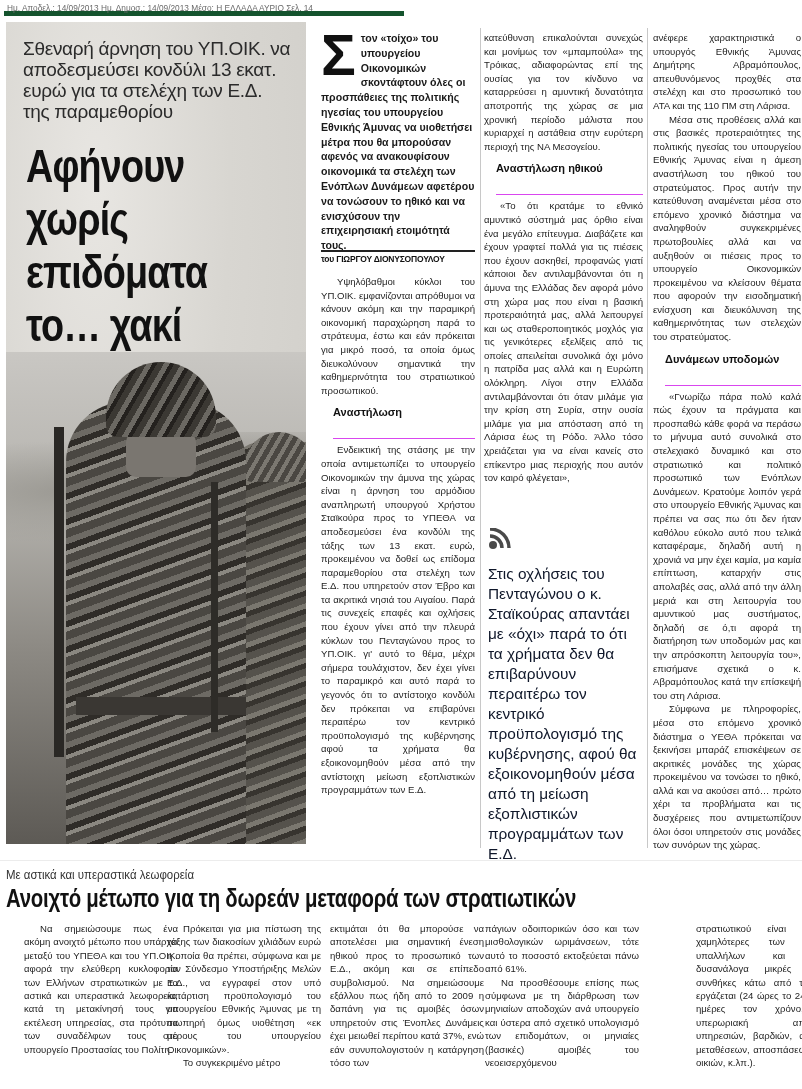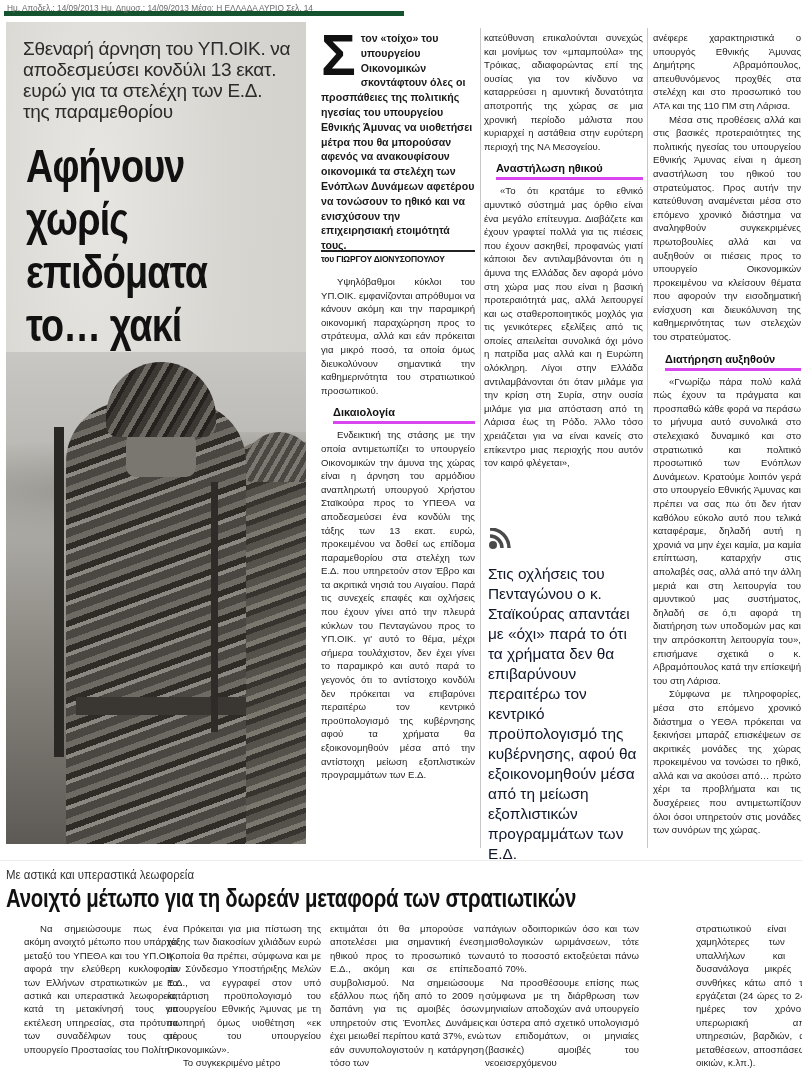--- a/index.html
+++ b/index.html
@@ -91,21 +91,21 @@
   .byline {
     position: absolute; left: 321px; top: 254px; width: 154px;
     font-weight: bold; font-size: 8.5px; letter-spacing: -0.2px; color: #111;
   }
   .col1 { left: 321px; top: 275px; width: 154px; }
   .col2 { left: 484px; top: 31px; width: 159px; }
   .col3 { left: 653px; top: 31px; width: 148px; }
 
   .subhead {
     font-weight: bold; font-size: 11px; line-height: 15px; color: #111;
-    border-bottom: 3px solid #d946ef; margin: 8px 0 4px 12px; text-indent: 0 !important; padding-bottom: 1px;
+    border-bottom: 1px solid #d946ef; margin: 8px 0 4px 12px; text-indent: 0 !important; padding-bottom: 18px;
     text-align: left;
   }
 
   .pullquote {
     position: absolute; left: 488px; top: 528px; width: 150px;
   }
   .pq-icon { width: 26px; height: 22px; margin-bottom: 10px; }
   .pq-text { font-size: 15.4px; line-height: 20px; color: #0f172a; }
 
   .vrule { position: absolute; width: 1px; background: #c8c8c8; }
@@ -159,22 +159,22 @@
 </div>
 
 <div class="lede">
   <span class="dropcap">Σ</span>
   <span>τον «τοίχο» του υπουργείου Οικονομικών σκοντάφτουν όλες οι προσπάθειες της πολιτικής ηγεσίας του υπουργείου Εθνικής Άμυνας να υιοθετήσει μέτρα που θα μπορούσαν αφενός να ανακουφίσουν οικονομικά τα στελέχη των Ενόπλων Δυνάμεων αφετέρου να τονώσουν το ηθικό και να ενισχύσουν την επιχειρησιακή ετοιμότητά τους.</span>
 </div>
 <div class="byline-rule"></div>
 <div class="byline">του ΓΙΩΡΓΟΥ ΔΙΟΝΥΣΟΠΟΥΛΟΥ</div>
 
 <div class="col col1">
-  <p>Υψηλόβαθμοι κύκλοι του ΥΠ.ΟΙΚ. εμφανίζονται απρόθυμοι να κάνουν ακόμη και την παραμικρή οικονομική παραχώρηση προς το στράτευμα, αλλά και εάν πρόκειται για μικρό ποσό, τα οποία όμως διευκολύνουν σημαντικά την καθημερινότητα του στρατιωτικού προσωπικού.</p>
-  <div class="subhead">Δικαιολογία</div>
+  <p>Υψηλόβαθμοι κύκλοι του ΥΠ.ΟΙΚ. εμφανίζονται απρόθυμοι να κάνουν ακόμη και την παραμικρή οικονομική παραχώρηση παρά το στράτευμα, έστω και εάν πρόκειται για μικρό ποσό, τα οποία όμως διευκολύνουν σημαντικά την καθημερινότητα του στρατιωτικού προσωπικού.</p>
+  <div class="subhead">Αναστήλωση</div>
   <p>Ενδεικτική της στάσης με την οποία αντιμετωπίζει το υπουργείο Οικονομικών την άμυνα της χώρας είναι η άρνηση του αρμόδιου αναπληρωτή υπουργού Χρήστου Σταϊκούρα προς το ΥΠΕΘΑ να αποδεσμεύσει ένα κονδύλι της τάξης των 13 εκατ. ευρώ, προκειμένου να δοθεί ως επίδομα παραμεθορίου στα στελέχη των Ε.Δ. που υπηρετούν στον Έβρο και τα ακριτικά νησιά του Αιγαίου. Παρά τις συνεχείς επαφές και οχλήσεις που έχουν γίνει από την πλευρά κύκλων του Πενταγώνου προς το ΥΠ.ΟΙΚ. γι' αυτό το θέμα, μέχρι σήμερα τουλάχιστον, δεν έχει γίνει το παραμικρό και αυτό παρά το γεγονός ότι το αντίστοιχο κονδύλι δεν πρόκειται να επιβαρύνει περαιτέρω τον κεντρικό προϋπολογισμό της κυβέρνησης αφού τα χρήματα θα εξοικονομηθούν μέσα από την αντίστοιχη μείωση εξοπλιστικών προγραμμάτων των Ε.Δ.</p>
 </div>
 
 <div class="vrule" style="left:480px; top:28px; height:820px;"></div>
 
 <div class="col col2">
   <p class="noindent">κατεύθυνση επικαλούνται συνεχώς και μονίμως τον «μπαμπούλα» της Τρόικας, αδιαφορώντας επί της ουσίας για τον κίνδυνο να καταρρεύσει η αμυντική δυνατότητα αποτροπής της χώρας σε μια χρονική περίοδο μάλιστα που κυριαρχεί η αστάθεια στην ευρύτερη περιοχή της ΝΑ Μεσογείου.</p>
   <div class="subhead">Αναστήλωση ηθικού</div>
   <p>«Το ότι κρατάμε το εθνικό αμυντικό σύστημά μας όρθιο είναι ένα μεγάλο επίτευγμα. Διαβάζετε και έχουν γραφτεί πολλά για τις πιέσεις που έχουν ασκηθεί, προφανώς γιατί κάποιοι δεν αντιλαμβάνονται ότι η άμυνα της Ελλάδας δεν αφορά μόνο στη χώρα μας που είναι η βασική προτεραιότητά μας, αλλά λειτουργεί και ως σταθεροποιητικός μοχλός για τις γενικότερες εξελίξεις από τις οποίες απειλείται συνολικά όχι μόνο η πατρίδα μας αλλά και η Ευρώπη ολόκληρη. Λίγοι στην Ελλάδα αντιλαμβάνονται ότι όταν μιλάμε για την κρίση στη Συρία, στην ουσία μιλάμε για μια απόσταση από τη Λάρισα έως τη Ρόδο. Άλλο τόσο χρειάζεται για να είναι κανείς στο επίκεντρο μιας περιοχής που αυτόν τον καιρό φλέγεται»,</p>
 </div>
@@ -186,38 +186,38 @@
     <path d="M2 1 A19 19 0 0 1 21 20" stroke="#4a4a4a" stroke-width="3.5" fill="none"></path>
   </svg>
   <div class="pq-text">Στις οχλήσεις του Πενταγώνου ο κ. Σταϊκούρας απαντάει με «όχι» παρά το ότι τα χρήματα δεν θα επιβαρύνουν περαιτέρω τον κεντρικό προϋπολογισμό της κυβέρνησης, αφού θα εξοικονομηθούν μέσα από τη μείωση εξοπλιστικών προγραμμάτων των Ε.Δ.</div>
 </div>
 
 <div class="vrule" style="left:647px; top:28px; height:820px;"></div>
 
 <div class="col col3">
   <p class="noindent">ανέφερε χαρακτηριστικά ο υπουργός Εθνικής Άμυνας Δημήτρης Αβραμόπουλος, απευθυνόμενος προχθές στα στελέχη και στο προσωπικό του ΑΤΑ και της 110 ΠΜ στη Λάρισα.</p>
   <p>Μέσα στις προθέσεις αλλά και στις βασικές προτεραιότητες της πολιτικής ηγεσίας του υπουργείου Εθνικής Άμυνας είναι η άμεση αναστήλωση του ηθικού του στρατεύματος. Προς αυτήν την κατεύθυνση αναμένεται μέσα στο επόμενο χρονικό διάστημα να αναληφθούν συγκεκριμένες πρωτοβουλίες αλλά και να αυξηθούν οι πιέσεις προς το υπουργείο Οικονομικών προκειμένου να κλείσουν θέματα που αφορούν την εισοδηματική ενίσχυση και διευκόλυνση της καθημερινότητας των στελεχών του στρατεύματος.</p>
-  <div class="subhead">Διατήρηση αυξηθούν</div>
+  <div class="subhead">Δυνάμεων υποδομών</div>
   <p>«Γνωρίζω πάρα πολύ καλά πώς έχουν τα πράγματα και προσπαθώ κάθε φορά να περάσω το μήνυμα αυτό συνολικά στο στελεχιακό δυναμικό και στο στρατιωτικό και πολιτικό προσωπικό των Ενόπλων Δυνάμεων. Κρατούμε λοιπόν γερά στο υπουργείο Εθνικής Άμυνας και πρέπει να σας πω ότι δεν ήταν καθόλου εύκολο αυτό που τελικά καταφέραμε, δηλαδή αυτή η χρονιά να μην έχει καμία, μα καμία επίπτωση, καταρχήν στις απολαβές σας, αλλά από την άλλη μεριά και στη λειτουργία του αμυντικού μας συστήματος, δηλαδή σε ό,τι αφορά τη διατήρηση των υποδομών μας και την απρόσκοπτη λειτουργία του», επισήμανε σχετικά ο κ. Αβραμόπουλος κατά την επίσκεψή του στη Λάρισα.</p>
   <p>Σύμφωνα με πληροφορίες, μέσα στο επόμενο χρονικό διάστημα ο ΥΕΘΑ πρόκειται να ξεκινήσει μπαράζ επισκέψεων σε ακριτικές μονάδες της χώρας προκειμένου να τονώσει το ηθικό, αλλά και να ακούσει από… πρώτο χέρι τα προβλήματα και τις δυσχέρειες που αντιμετωπίζουν όλοι όσοι υπηρετούν στις μονάδες των συνόρων της χώρας.</p>
 </div>
 
 <div class="bottom-rule"></div>
 <div class="b-kicker">Με αστικά και υπεραστικά λεωφορεία</div>
 <div class="b-title">Ανοιχτό μέτωπο για τη δωρεάν μεταφορά των στρατιωτικών</div>
 
 <div class="bcol b1">
   <p>Να σημειώσουμε πως ένα ακόμη ανοιχτό μέτωπο που υπάρχει μεταξύ του ΥΠΕΘΑ και του ΥΠ.ΟΙΚ. αφορά την ελεύθερη κυκλοφορία των Ελλήνων στρατιωτικών με τα αστικά και υπεραστικά λεωφορεία, κατά τη μετακίνησή τους για εκτέλεση υπηρεσίας, στα πρότυπα των συναδέλφων τους στο υπουργείο Προστασίας του Πολίτη.</p>
 </div>
 <div class="bcol b2">
   <p>Πρόκειται για μια πίστωση της τάξης των διακοσίων χιλιάδων ευρώ η οποία θα πρέπει, σύμφωνα και με τον Σύνδεσμο Υποστήριξης Μελών Ε.Δ., να εγγραφεί στον υπό κατάρτιση προϋπολογισμό του υπουργείου Εθνικής Άμυνας με τη σιωπηρή όμως υιοθέτηση «εκ μέρους του υπουργείου Οικονομικών».</p>
   <p>Το συγκεκριμένο μέτρο</p>
 </div>
 <div class="bcol b3">
   <p class="noindent">εκτιμάται ότι θα μπορούσε να αποτελέσει μια σημαντική ένεση ηθικού προς το προσωπικό των Ε.Δ., ακόμη και σε επίπεδο συμβολισμού. Να σημειώσουμε εξάλλου πως ήδη από το 2009 η δαπάνη για τις αμοιβές όσων υπηρετούν στις Ένοπλες Δυνάμεις έχει μειωθεί περίπου κατά 37%, ενώ εάν συνυπολογιστούν η κατάργηση τόσο των</p>
 </div>
 <div class="bcol b4">
-  <p class="noindent">πάγιων οδοιπορικών όσο και των μισθολογικών ωριμάνσεων, τότε αυτό το ποσοστό εκτοξεύεται πάνω από 70%.</p>
+  <p class="noindent">πάγιων οδοιπορικών όσο και των μισθολογικών ωριμάνσεων, τότε αυτό το ποσοστό εκτοξεύεται πάνω από 61%.</p>
   <p>Να προσθέσουμε επίσης πως σύμφωνα με τη διάρθρωση των μηνιαίων αποδοχών ανά υπουργείο και ύστερα από σχετικό υπολογισμό των επιδομάτων, οι μηνιαίες (βασικές) αμοιβές του νεοεισερχόμενου</p>
 </div>
 <div class="bcol b5">
   <p class="noindent">στρατιωτικού είναι από τις χαμηλότερες των δημοσίων υπαλλήλων και μάλιστα δυσανάλογα μικρές για τις συνθήκες κάτω από τις οποίες εργάζεται (24 ώρες το 24ωρο, 365 ημέρες τον χρόνο, χωρίς υπερωριακή αποζημίωση υπηρεσιών, βαρδιών, ασκήσεων, μεταθέσεων, αποσπάσεων, ενοίκια οικιών, κ.λπ.).</p>
 </div>
 
 </body></html>

